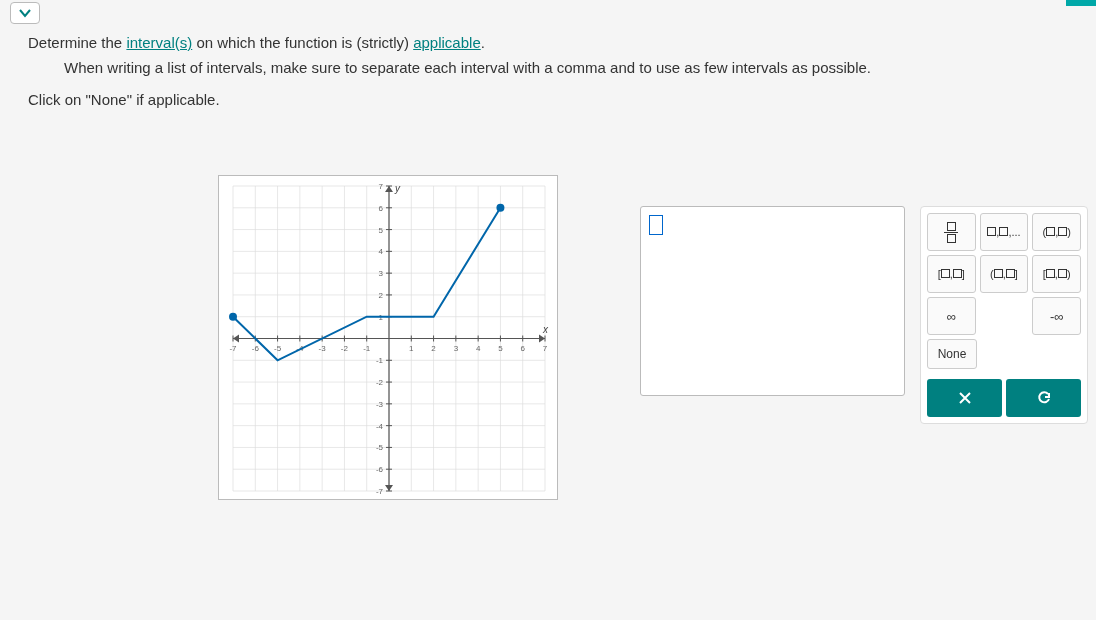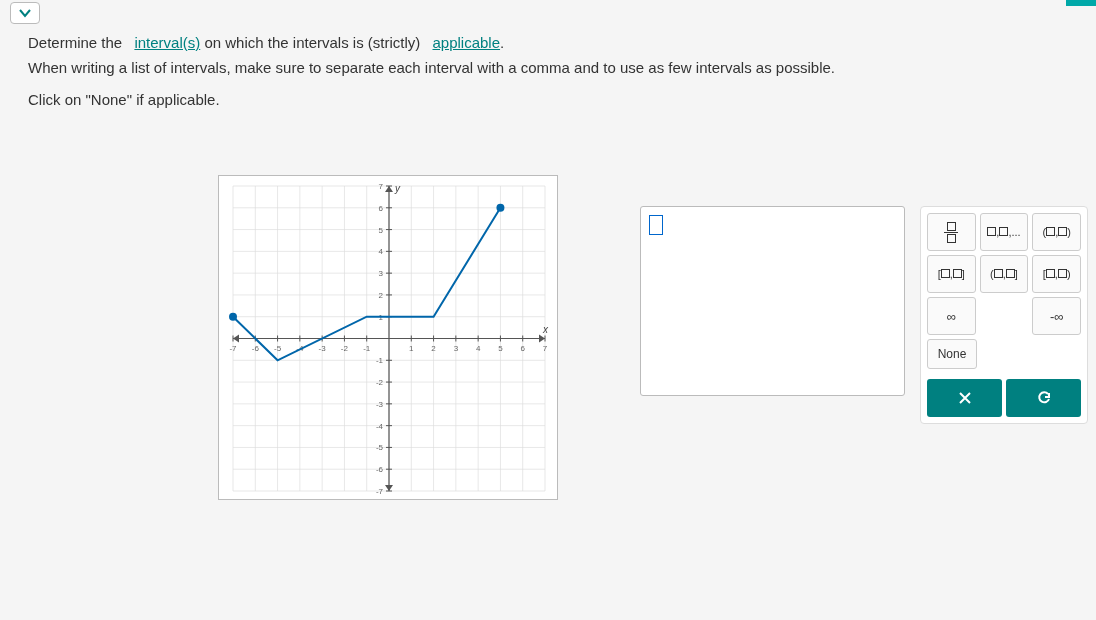--- a/index.html
+++ b/index.html
@@ -32,21 +32,21 @@
 .collapse-btn svg { width: 16px; height: 16px; }
 .question {
   position: absolute;
   left: 28px; top: 32px;
   right: 20px;
   color: #333;
   font-size: 15px;
   line-height: 1.5;
 }
 .question p { margin-bottom: 10px; }
-.question .link { color: #008080; text-decoration: underline; margin-left: 8px; }
+.question .link { color: #008080; text-decoration: underline; }
 .chart-box {
   position: absolute;
   left: 218px; top: 175px;
   width: 340px; height: 325px;
   border: 1px solid #bbb;
   background: #fff;
 }
 .chart-inner { position: relative; width: 100%; height: 100%; }
 .answer-area {
   position: absolute;
@@ -111,23 +111,23 @@
 <div class="top-bar"></div>
 
 <div class="collapse-btn">
   <svg viewBox="0 0 16 16">
       <path d="M3 5 l5 6 l5 -6" fill="none" stroke="#008080" stroke-width="2"></path>
     </svg>
 </div>
 
 <div class="question">
   <p>
-    <span>Determine the </span><a href="#" class="link">interval(s)</a><span> on which the intervals is (strictly) </span><a href="#" class="link">applicable</a><span>.</span>
+    <span>Determine the </span><a href="#" class="link">interval(s)</a><span> on which the function is (strictly) </span><a href="#" class="link">applicable</a><span>.</span>
   </p>
-  <p style="margin-top:-8px;">When writing a list of intervals, make sure to separate each interval with a comma and to use as few intervals as possible.</p>
+  <p style="margin-top:-8px;margin-left:36px;">When writing a list of intervals, make sure to separate each interval with a comma and to use as few intervals as possible.</p>
   <p>Click on "None" if applicable.</p>
 </div>
 
 <div class="chart-box">
   <div class="chart-inner">
     <svg id="chart-svg" width="340" height="325" viewBox="0 0 340 325">
         <line x1="14" y1="10" x2="14" y2="315" stroke="#ddd" stroke-width="0.7"></line>
         <line x1="36.285714285714285" y1="10" x2="36.285714285714285" y2="315" stroke="#ddd" stroke-width="0.7"></line>
         <line x1="58.57142857142857" y1="10" x2="58.57142857142857" y2="315" stroke="#ddd" stroke-width="0.7"></line>
         <line x1="80.85714285714285" y1="10" x2="80.85714285714285" y2="315" stroke="#ddd" stroke-width="0.7"></line>

